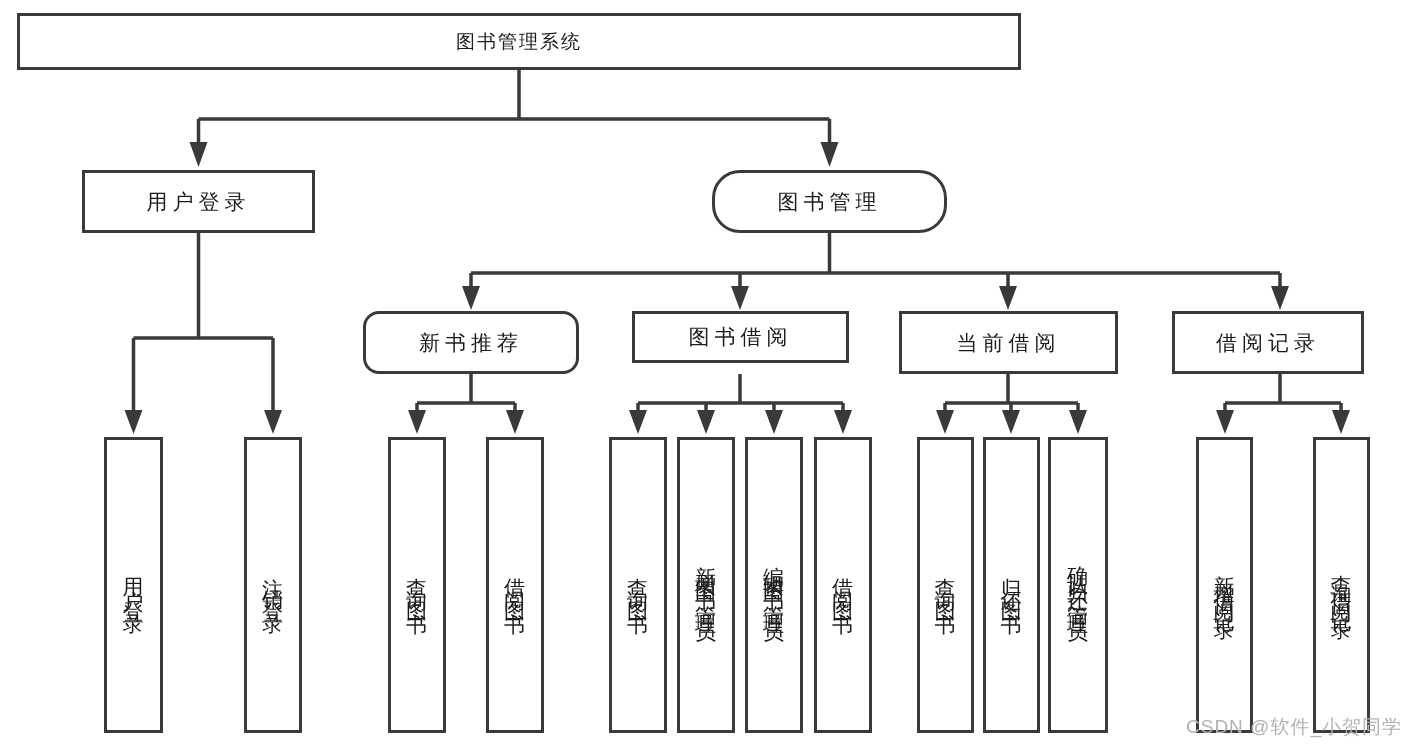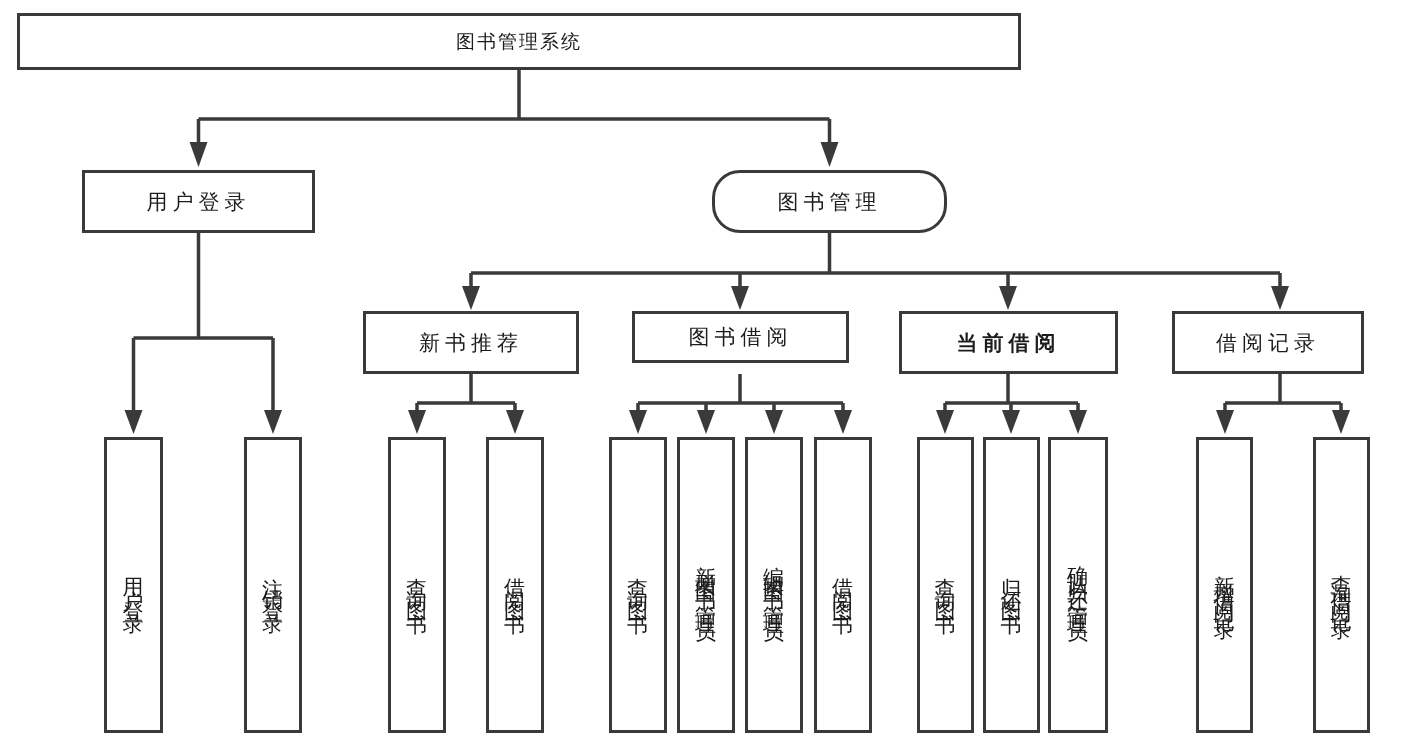--- a/index.html
+++ b/index.html
@@ -29,23 +29,23 @@
     letter-spacing:12px;
     line-height:1;
   }
   .v.med span{letter-spacing:9px;}
   .v.long span{letter-spacing:8px;}
 
   
   .b-root {left:17px;  top:13px;  width:1004px;height:57px;}
   .b-l2-0 {left:82px;  top:170px; width:233px; height:63px;}
   .b-l2-1 {left:712px; top:170px; width:235px; height:63px;border-radius:28px;}
-  .b-l3-0 {left:363px; top:311px; width:216px; height:63px;}
+  .b-l3-0 {left:363px; top:311px; width:216px; height:63px;border-radius:16px;}
   .b-l3-1 {left:632px; top:311px; width:217px; height:52px;}
-  .b-l3-2 {left:899px; top:311px; width:219px; height:63px;font-weight:bold;}
+  .b-l3-2 {left:899px; top:311px; width:219px; height:63px;}
   .b-l3-3 {left:1172px;top:311px; width:192px; height:63px;}
   .leaf   {top:437px;  height:296px;}
   .b-l4-0 {left:104px; width:59px;}
   .b-l4-1 {left:244px; width:58px;}
   .b-l4-2 {left:388px; width:58px;}
   .b-l4-3 {left:486px; width:58px;}
   .b-l4-4 {left:609px; width:58px;}
   .b-l4-5 {left:677px; width:58px;}
   .b-l4-6 {left:745px; width:58px;}
   .b-l4-7 {left:814px; width:58px;}
@@ -164,13 +164,14 @@
     <span>确认归还（管理员）</span>
   </div>
 
   <div class="box v med leaf b-l4-11">
     <span>新增借阅记录</span>
   </div>
   <div class="box v med leaf b-l4-12">
     <span>查询借阅记录</span>
   </div>
 
+  <div class="watermark">CSDN @软件_小贺同学</div>
 </div>
 
 </body></html>

